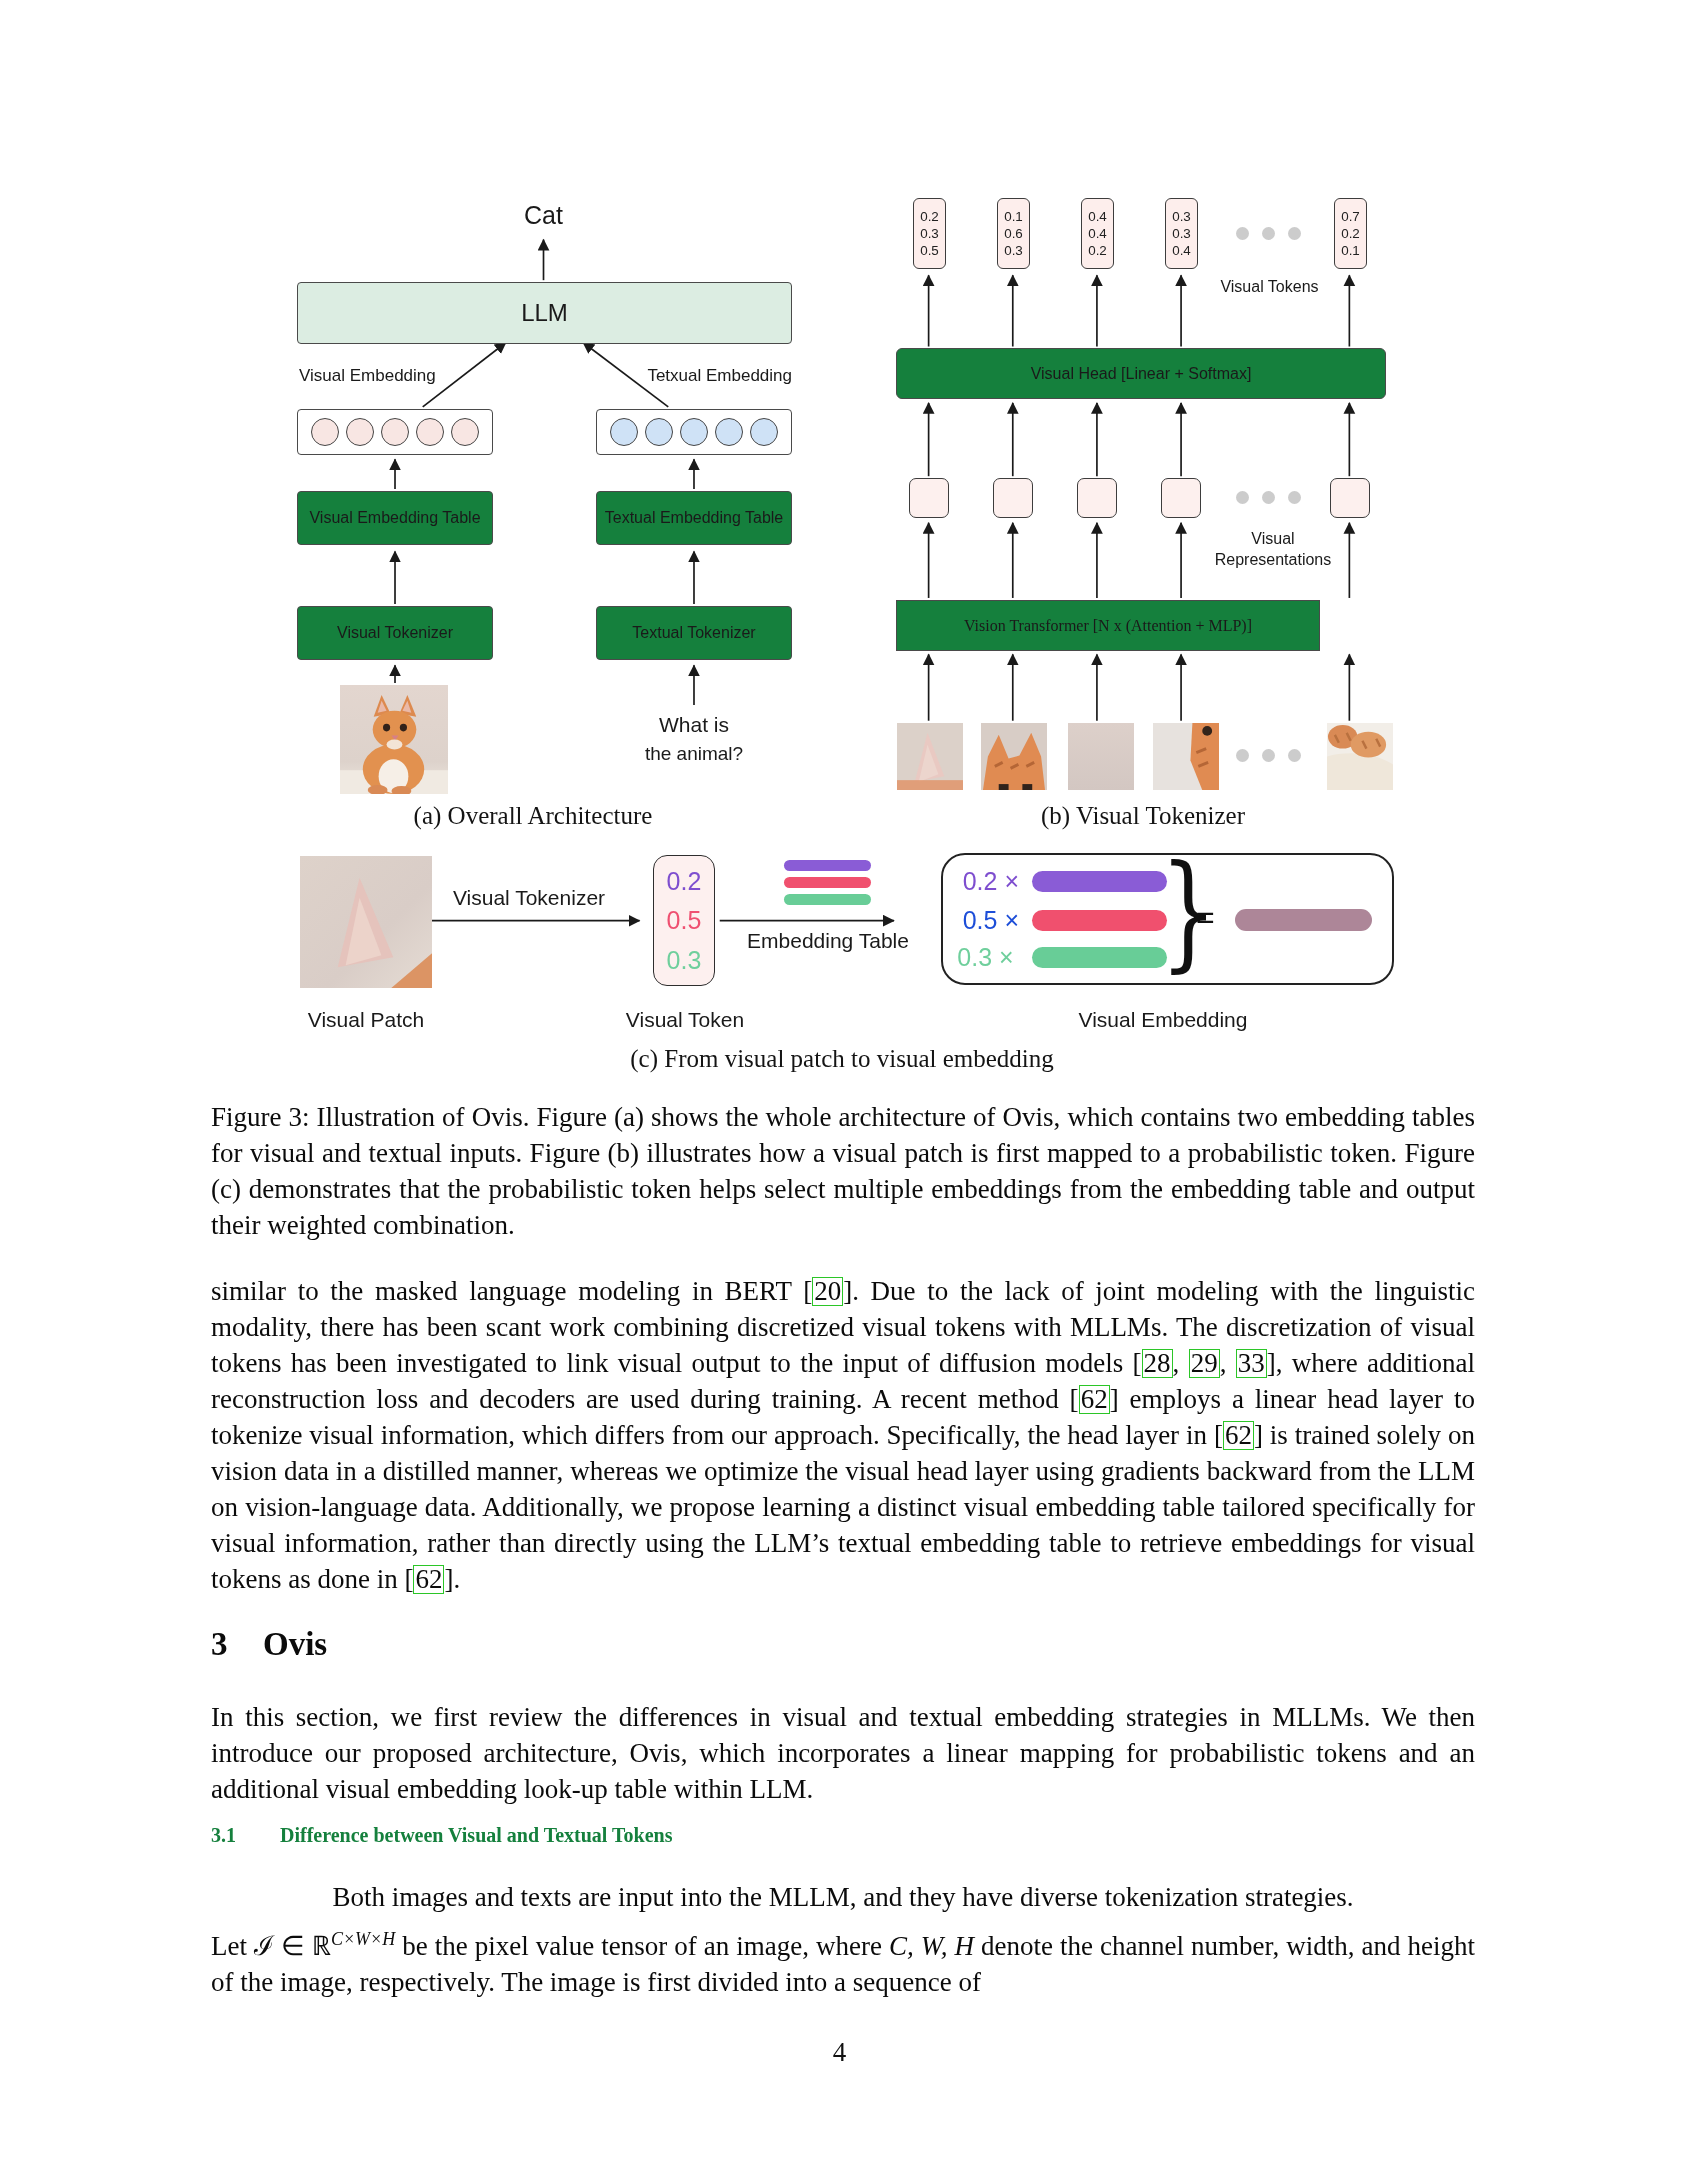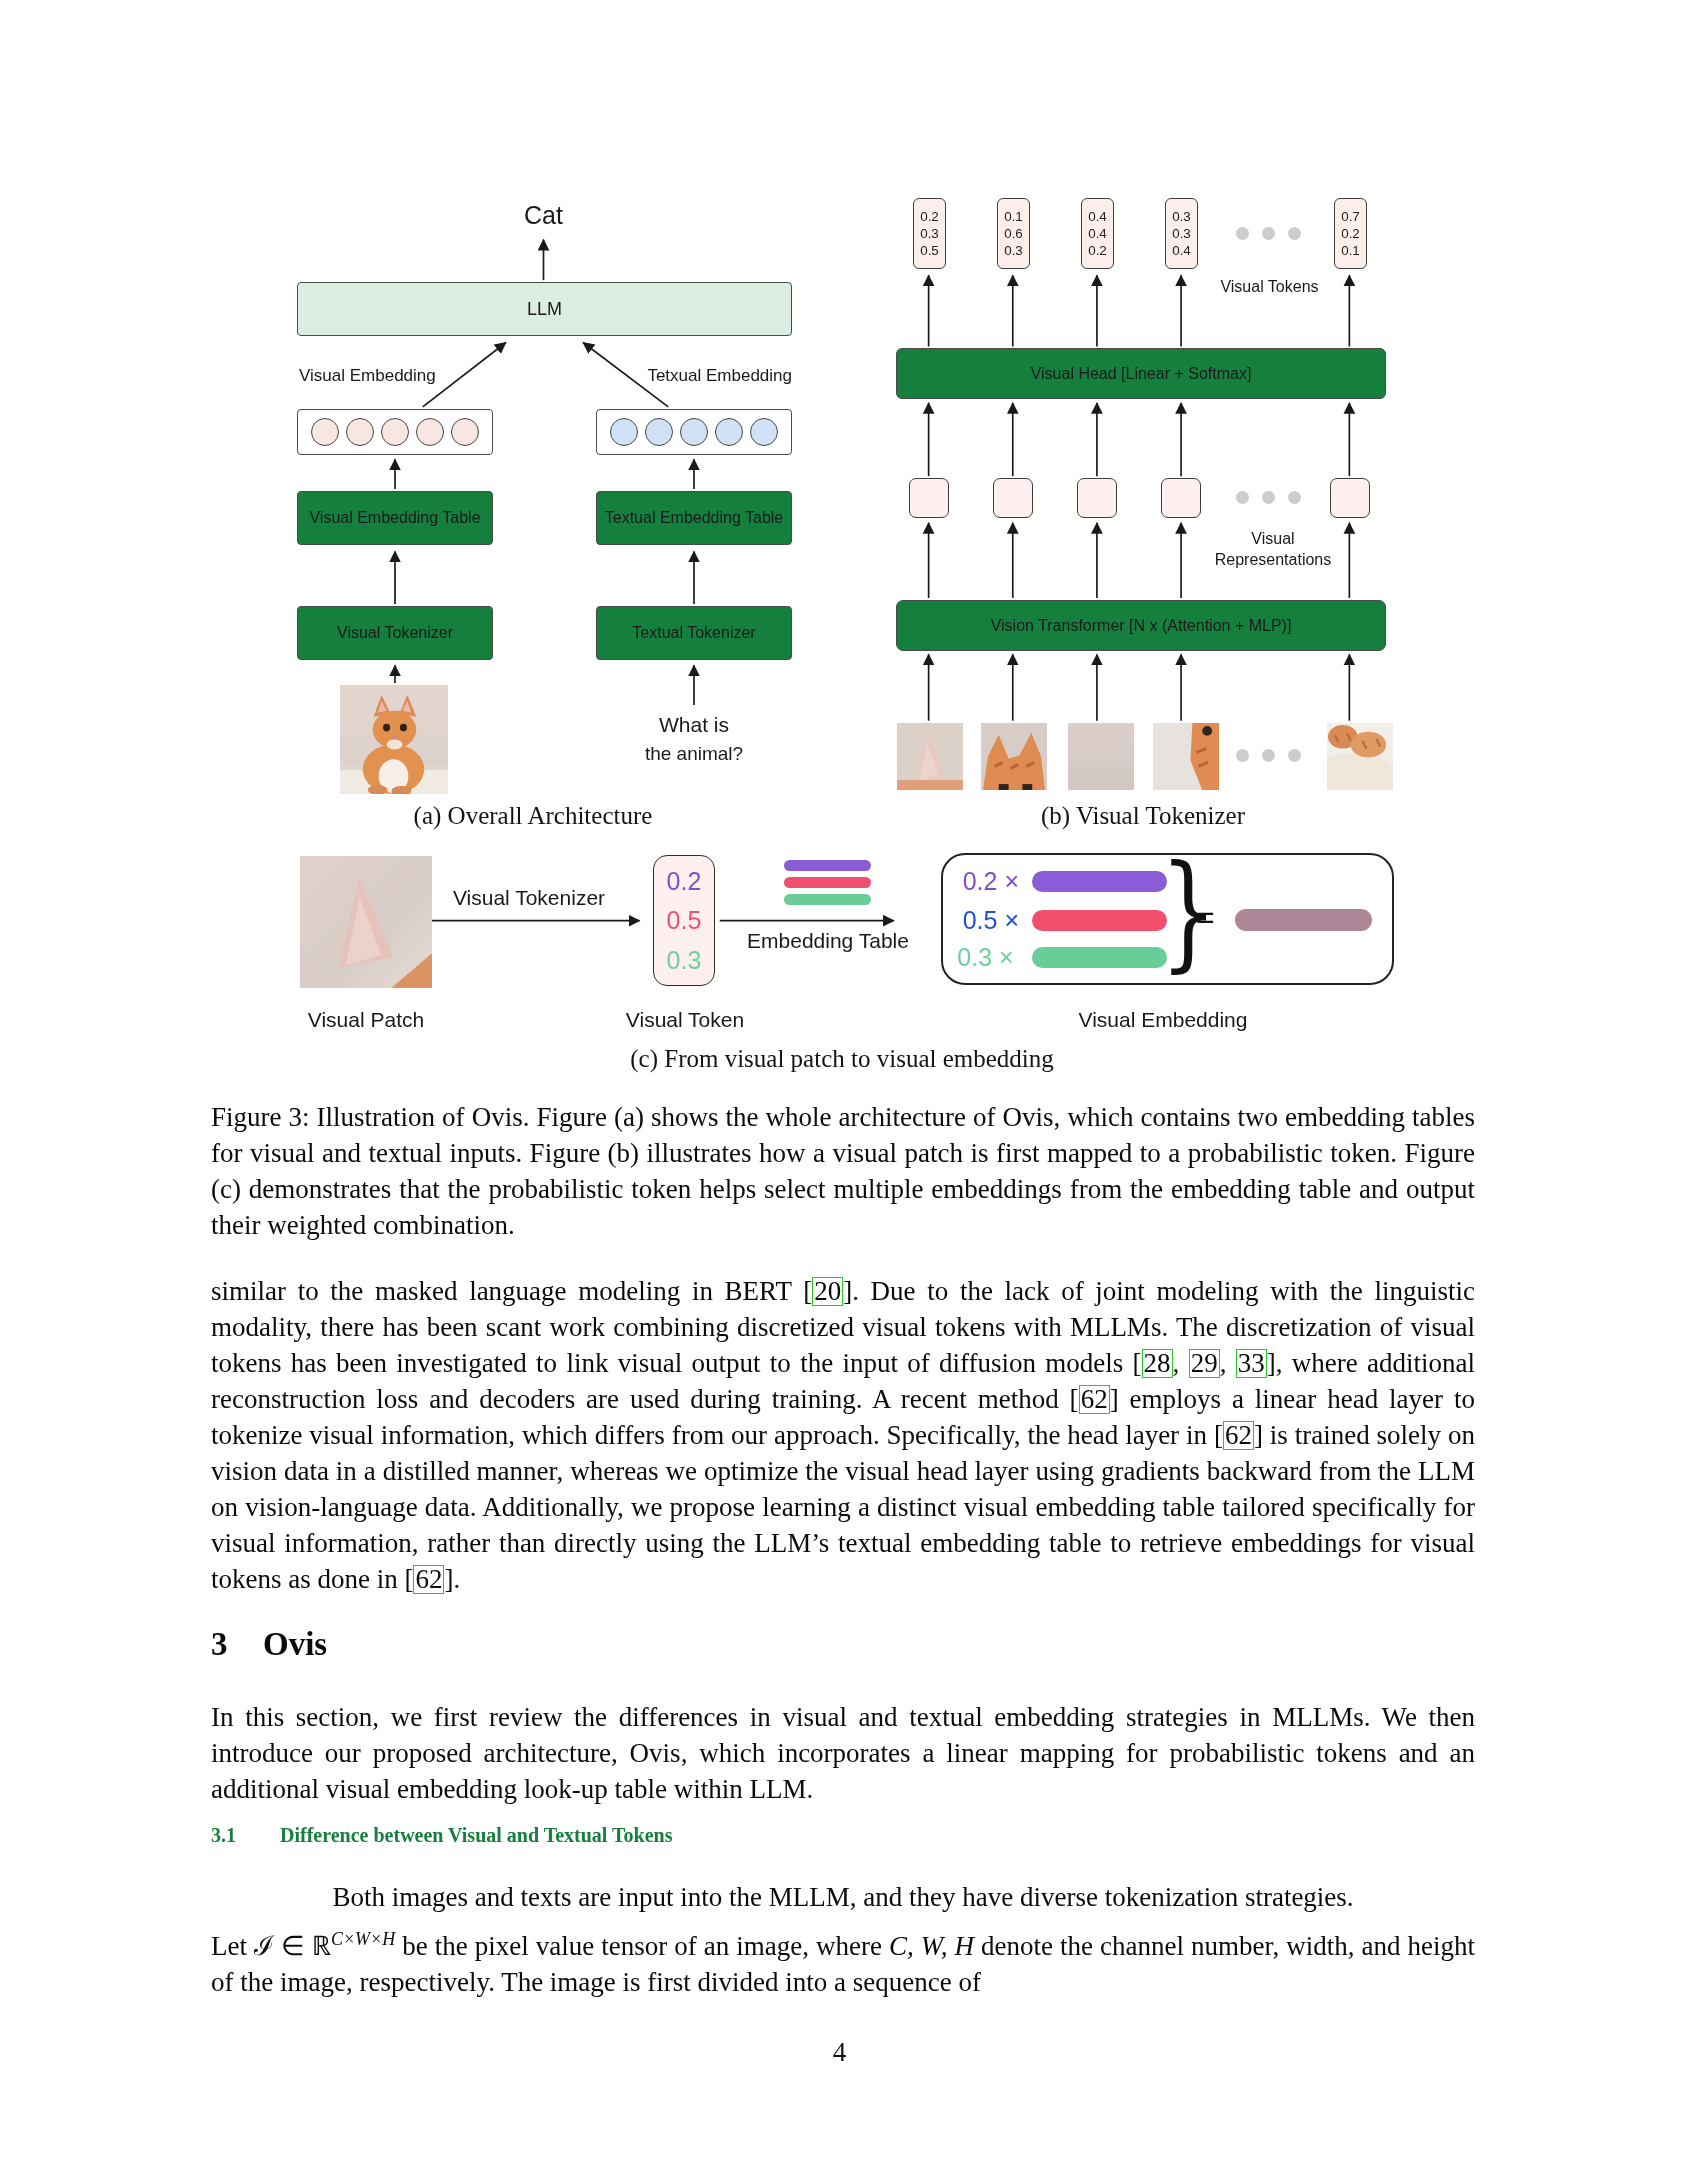--- a/index.html
+++ b/index.html
@@ -90,21 +90,21 @@
       <line x1="1193" y1="728" x2="1193" y2="661" marker-end="url(#ah)"></line>
       <line x1="1363" y1="728" x2="1363" y2="661" marker-end="url(#ah)"></line>
 
       <line x1="420" y1="930" x2="646" y2="930" marker-end="url(#ah)"></line>
       <line x1="727" y1="930" x2="903" y2="930" marker-end="url(#ah)"></line>
     </g>
   </svg>
 
   <div class="figlabel" style="left:514px;top:201px;width:59px;text-align:center;font-size:25px;">Cat</div>
 
-  <div class="box greenbox" style="left:297px;top:282px;width:495px;height:54px;font-size:18px;">
+  <div class="box greenbox" style="left:297px;top:282px;width:495px;height:62px;font-size:24px;">
     <span>LLM</span>
   </div>
 
   <div class="figlabel" style="left:299px;top:366px;">Visual Embedding</div>
   <div class="figlabel" style="left:594px;top:366px;width:198px;text-align:right;">Tetxual Embedding</div>
 
   <div class="box circle-row" style="left:297px;top:409px;width:196px;height:46px;">
     <span class="circle c-pink"></span>
     <span class="circle c-pink"></span>
     <span class="circle c-pink"></span>
@@ -209,21 +209,21 @@
       <i></i>
       <i></i>
       <i></i>
     </div>
 
   <div class="figlabel" style="left:1184px;top:528px;width:178px;text-align:center;font-size:16px;line-height:21px;">
     <span>Visual</span><br>
     <span>Representations</span>
   </div>
 
-  <div class="box pinkbox" style="left:896px;top:600px;width:490px;height:51px;border-radius:7px;">
+  <div class="box pinkbox" style="left:896px;top:600px;width:424px;height:51px;border-radius:0;font-family:Liberation Serif, serif;">
     <span>Vision Transformer [N x (Attention + MLP)]</span>
   </div>
 
   <svg class="abs" style="left:897px;top:723px;" width="66" height="67" viewBox="0 0 67 68">
     <rect width="67" height="68" fill="#dcd1c9"></rect>
     <polygon points="18,60 31,10 48,54" fill="#e9c9c2"></polygon>
     <polygon points="22,60 31,22 42,52" fill="#ecd5cd"></polygon>
     <rect y="58" width="67" height="10" fill="#e0956b" opacity="0.85"></rect>
   </svg>
   <svg class="abs" style="left:981px;top:723px;" width="66" height="67" viewBox="0 0 67 68">

